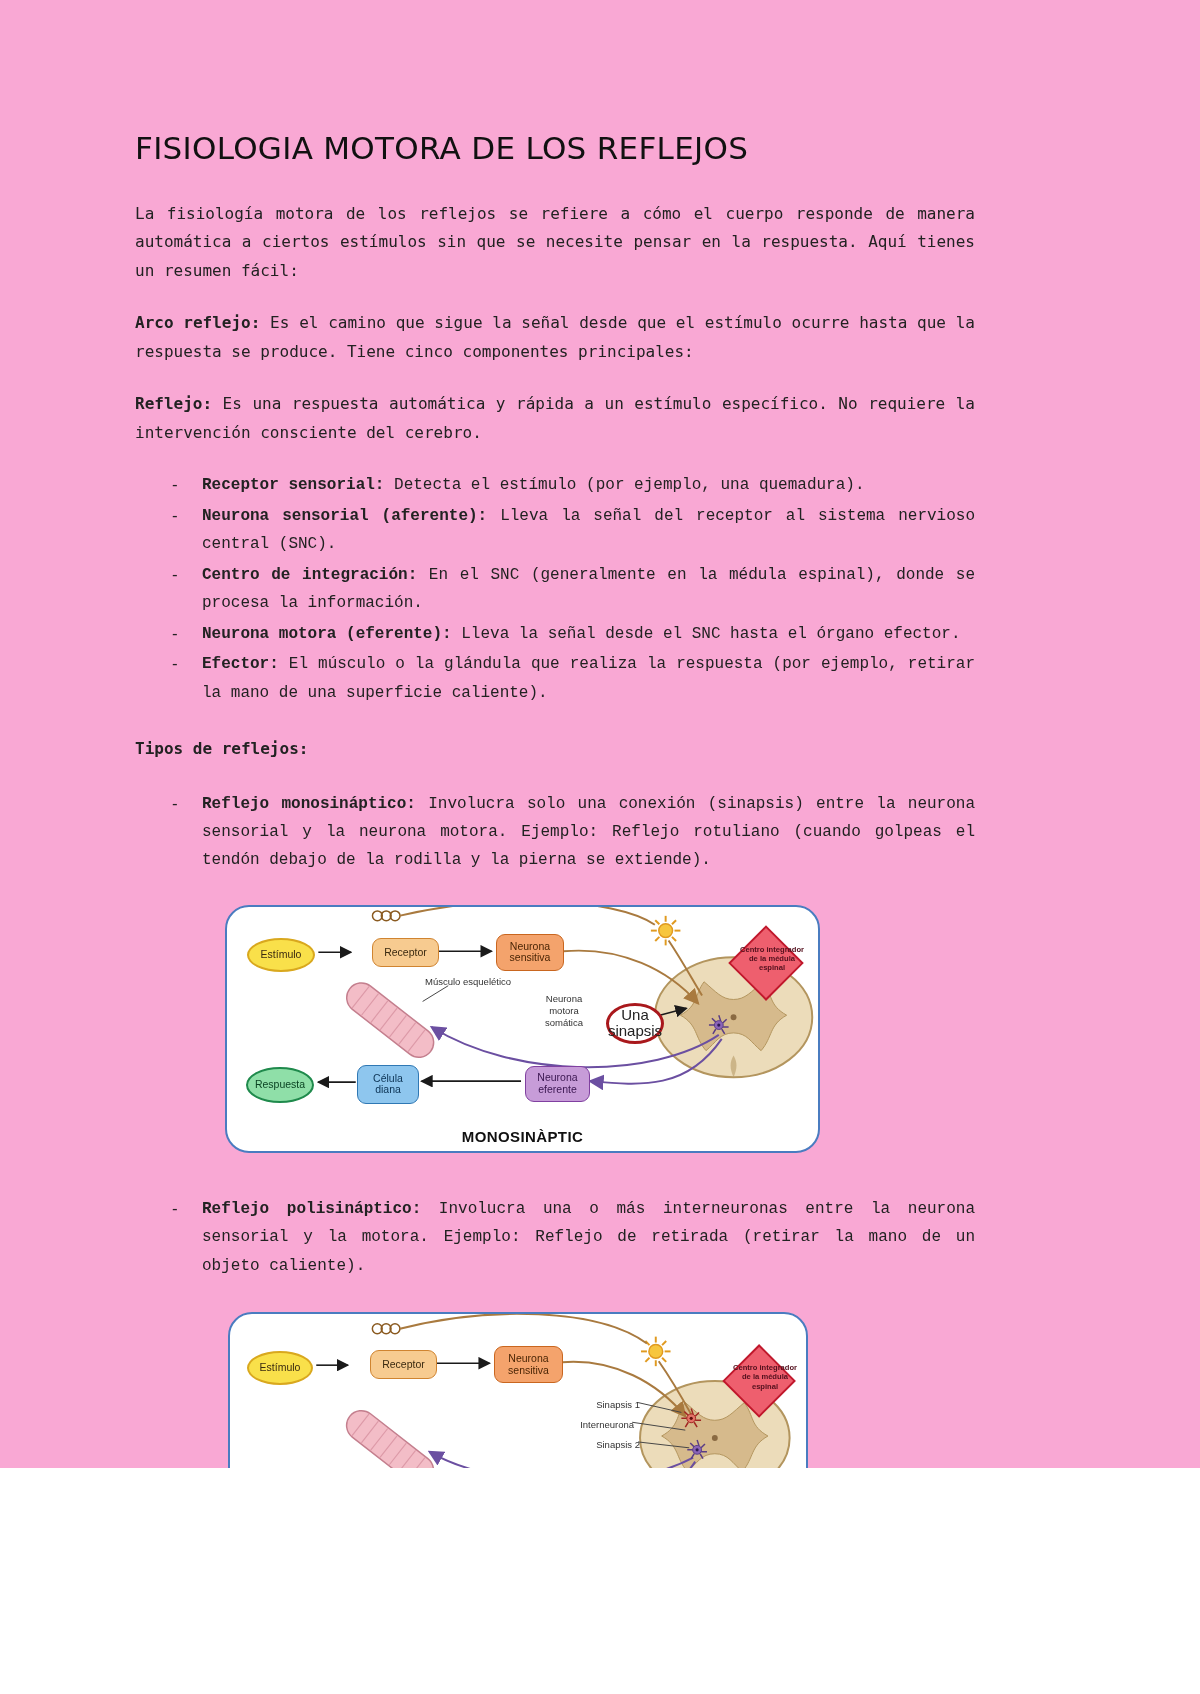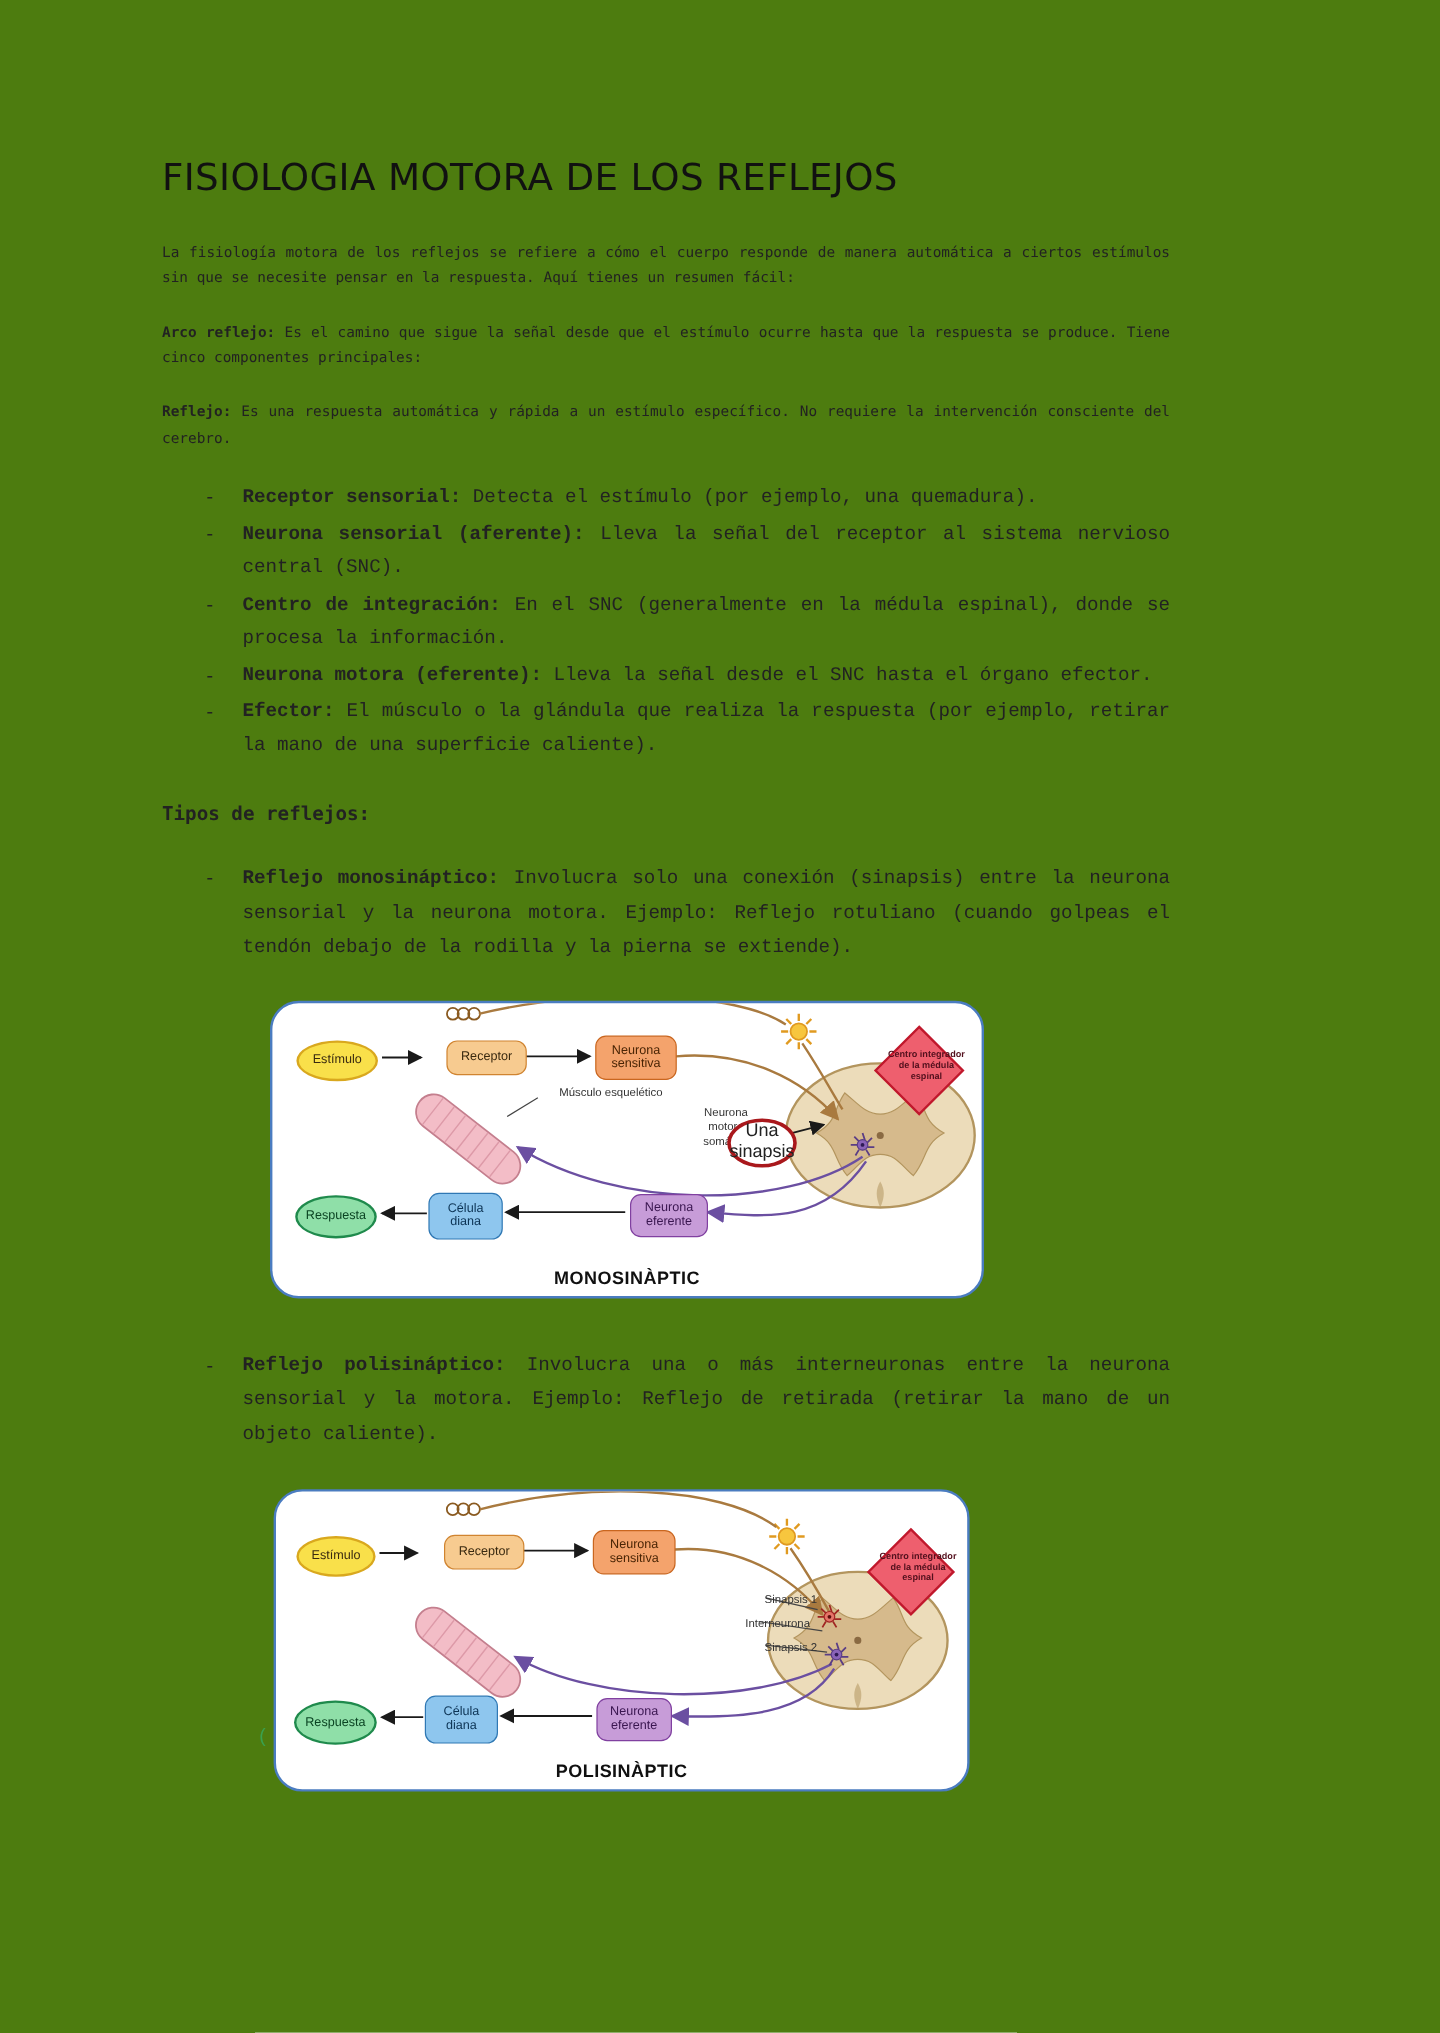--- a/index.html
+++ b/index.html
@@ -1,31 +1,31 @@
 <!DOCTYPE html>
 <html style="--estimulo-fill: #f9e04a; --estimulo-border: #d9a81e; --receptor-fill: #f7cb90; --receptor-border: #d08430; --sensitiva-fill: #f4a36c; --sensitiva-border: #c9661f; --centro-fill: #ee5f6e; --centro-border: #c0182c; --sinapsis-border: #a9181c; --diana-fill: #8ec6ee; --diana-border: #2f78b4; --eferente-fill: #c79cd8; --eferente-border: #8040a0; --respuesta-fill: #8fdfa8; --respuesta-border: #1f8a4c; --cord-fill: #ecdcba; --cord-inner: #d6ba8c; --cord-border: #b3955e; --box-border: #4a7cc0; --path-tan: #a97a3f; --path-purple: #6b4fa1;"><head>
 <meta charset="utf-8">
 <style>
   html,body{margin:0;padding:0;background:#ffffff;}
   .page{
     position:relative;
-    width:1200px;height:1694px;
+    width:1200px;height:1468px;
     box-sizing:border-box;
     padding:130px 225px 0 135px;
-    background:#4d7c0f;
+    background:#f9a8d4;
     font-family:"DejaVu Sans Mono",monospace;
     color:#222;
     overflow:hidden;
   }
   .title{
     font-family:"DejaVu Sans",sans-serif;
     font-size:31px;font-weight:400;letter-spacing:.3px;
     color:#111;margin:0 0 34px 0;
   }
-  .para{font-size:12px;line-height:1.78;text-align:justify;margin:0 0 24px 0;}
+  .para{font-size:16px;line-height:1.78;text-align:justify;margin:0 0 24px 0;}
   .para strong{font-weight:700;}
   .list{margin:0 0 24px 0;}
   .li{display:flex;margin:0 0 2px 35px;font-size:16px;line-height:1.78;}
   .li .mk{flex:0 0 32px;}
   .li .body{flex:1;text-align:justify;font-family:Liberation Mono, monospace;}
   .li .body strong{font-weight:700;}
   .subhead{font-size:16px;line-height:1.78;font-weight:700;margin:28px 0 26px 0;}
 
   
   .dg{position:relative;box-sizing:border-box;border:2.5px solid var(--box-border);
@@ -38,21 +38,21 @@
         text-align:center;font:10.5px/1.12 "Liberation Sans",sans-serif;color:#3a2a10;padding:1px;}
   .rbox{border:1.8px solid;border-radius:9px;}
   .ell{border:2px solid;border-radius:50%;}
   .c-est{background:var(--estimulo-fill);border-color:var(--estimulo-border);}
   .c-rec{background:var(--receptor-fill);border-color:var(--receptor-border);margin-left:20px;}
   .c-sen{background:var(--sensitiva-fill);border-color:var(--sensitiva-border);color:#4a2505;}
   .c-dia{background:var(--diana-fill);border-color:var(--diana-border);color:#0c3354;}
   .c-efe{background:var(--eferente-fill);border-color:var(--eferente-border);color:#3a1650;justify-content:center;}
   .c-res{background:var(--respuesta-fill);border-color:var(--respuesta-border);color:#0b4423;}
   .c-sin{background:#fff;border:3px solid var(--sinapsis-border);border-radius:50%;font-size:15px;color:#222;}
-  .lbl{position:absolute;font:9.5px/1.25 "Liberation Sans",sans-serif;color:#333;margin-left:41px;}
+  .lbl{position:absolute;font:9.5px/1.25 "Liberation Sans",sans-serif;color:#333;}
   .centro-txt{position:absolute;font:700 7.6px/1.2 "Liberation Sans",sans-serif;color:#53101d;text-align:center;}
   .dcap{position:absolute;left:0;right:0;bottom:7px;text-align:center;
         font:700 15px/1 "Liberation Sans",sans-serif;letter-spacing:.4px;color:#101010;}
 
   
   .m-est{left:20px;top:31px;width:68px;height:34px;}
   .m-rec{left:125px;top:31px;width:67px;height:29px;}
   .m-sen{left:269px;top:27px;width:68px;height:37px;}
   .m-mus-lbl{left:198px;top:69px;white-space:nowrap;}
   .m-mot-lbl{left:306px;top:86px;width:62px;text-align:center;}

